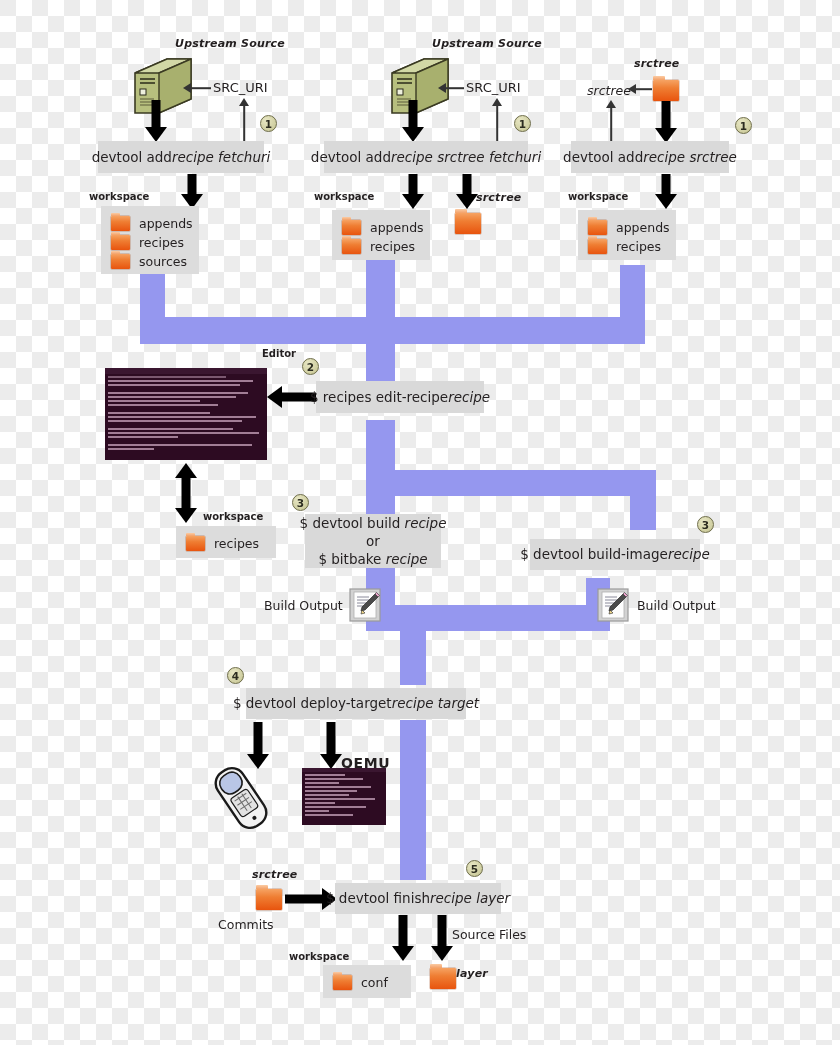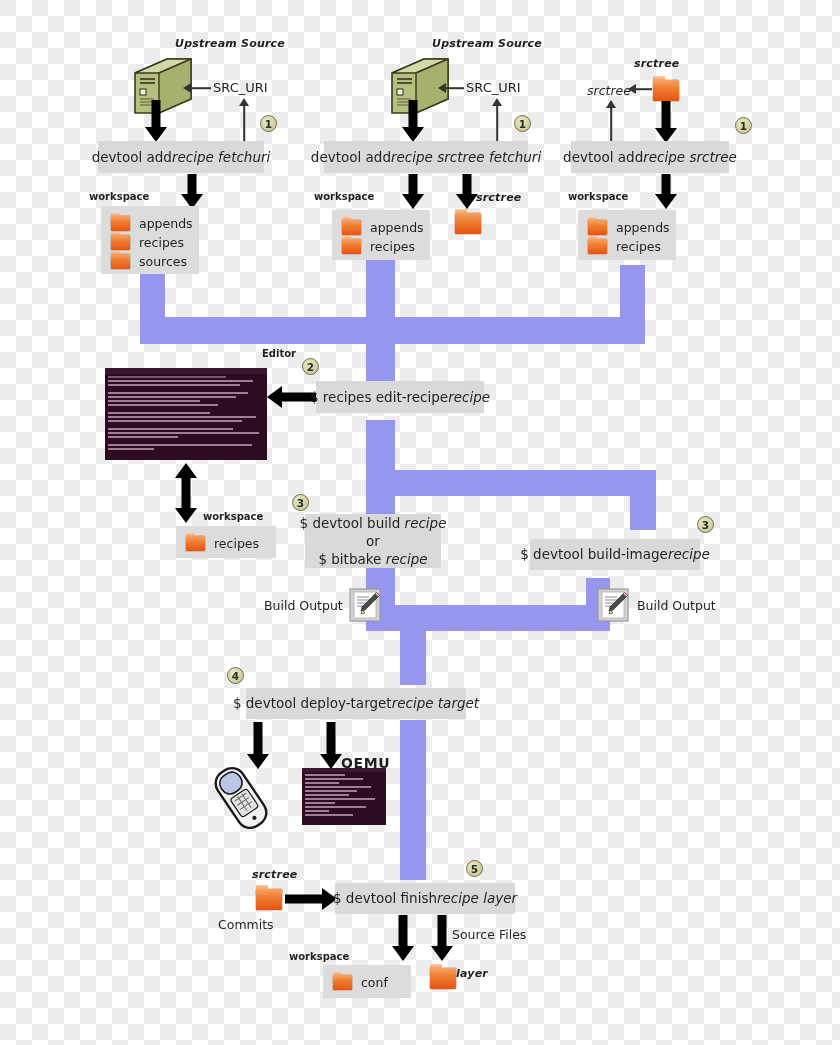--- a/index.html
+++ b/index.html
@@ -447,21 +447,21 @@
 <div class="folder big" style="position:absolute;left:256px;top:889px;"></div>
 <div class="plain" style="left:218px;top:917px;">Commits</div>
 
 <div class="arr-r" style="left:285px;top:888px;width:52px;height:22px;">
   <div class="shaft" style="width:40px;"></div>
     <div class="head" style="left:37px;"></div>
 </div>
 
 <div class="badge" style="left:466px;top:860px;">5</div>
 
-<div class="cmdbox" style="left:335px;top:883px;width:180px;height:31px;">
+<div class="cmdbox" style="left:335px;top:883px;width:166px;height:31px;">
   <span>$ devtool finish </span>
     <i>recipe layer</i>
 </div>
 
 <div class="arr-d" style="left:388px;top:915px;width:30px;height:48px;">
   <div class="shaft" style="height:32px;"></div>
     <div class="head" style="top:31px;"></div>
 </div>
 <div class="arr-d" style="left:427px;top:915px;width:30px;height:48px;">
   <div class="shaft" style="height:32px;"></div>

